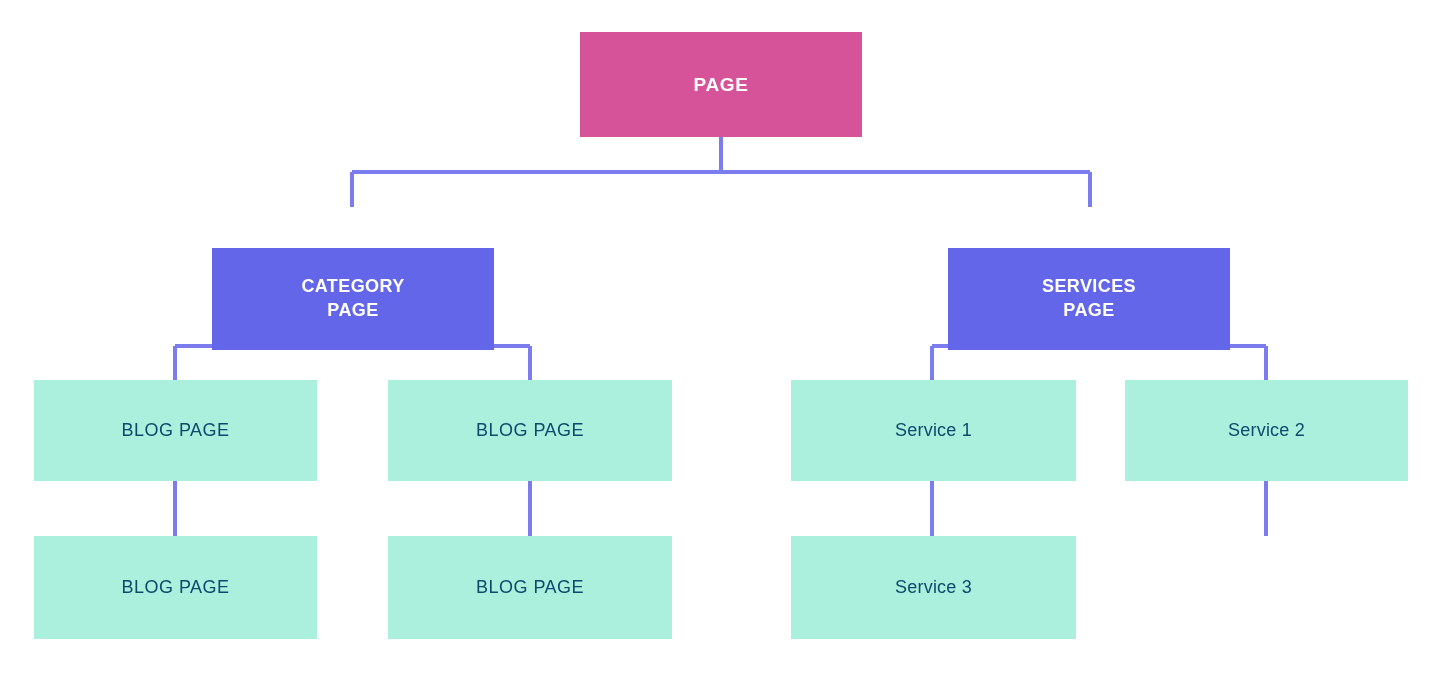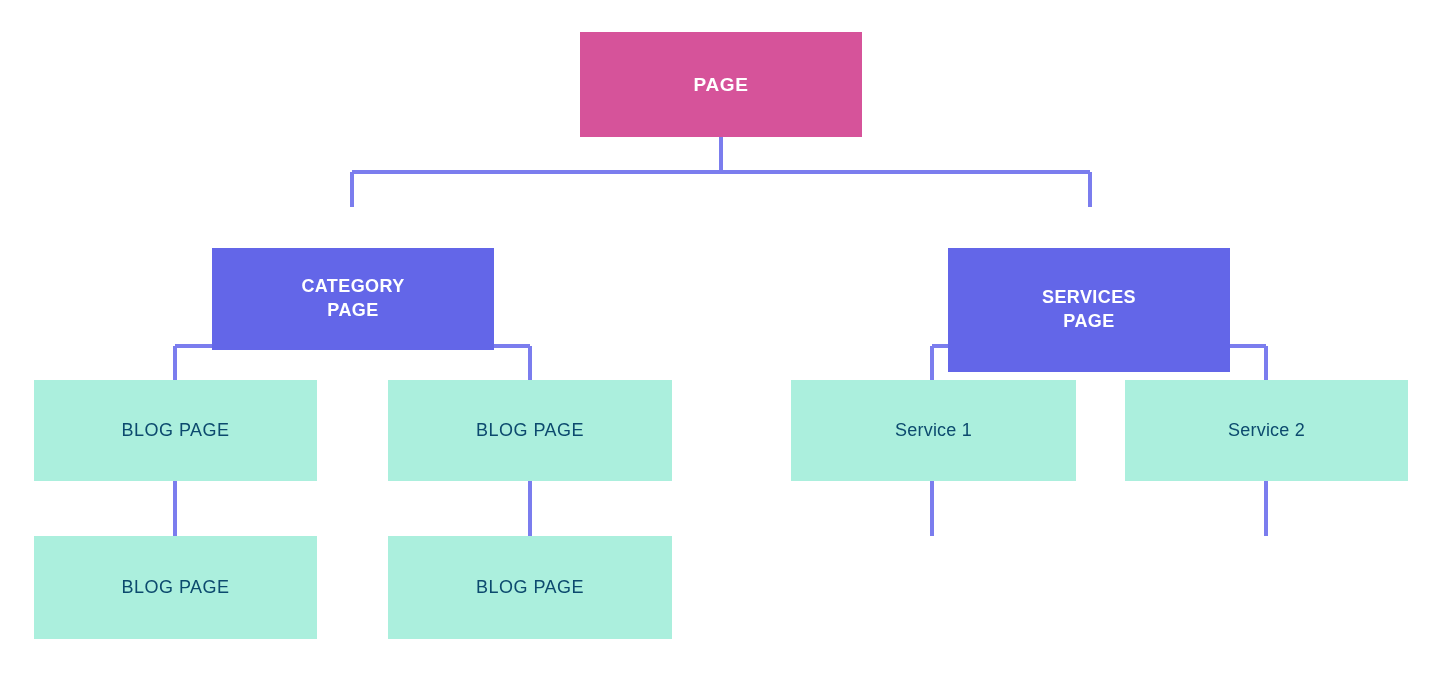--- a/index.html
+++ b/index.html
@@ -97,21 +97,21 @@
 
   <div class="node node-home" style="left:580px; top:32px; width:282px; height:105px;">
     <span class="node-label">PAGE</span>
   </div>
 
   <div class="node node-section" style="left:212px; top:207px; width:282px; height:102px;">
     <span class="node-label">CATEGORY
 PAGE</span>
   </div>
 
-  <div class="node node-section" style="left:948px; top:207px; width:282px; height:124px;">
+  <div class="node node-section" style="left:948px; top:207px; width:282px; height:102px;">
     <span class="node-label">SERVICES
 PAGE</span>
   </div>
 
   <div class="node node-leaf leaf-upper" style="left:34px; top:380px; width:283px; height:101px;">
     <span class="node-label">BLOG PAGE</span>
   </div>
 
   <div class="node node-leaf leaf-upper" style="left:388px; top:380px; width:284px; height:101px;">
     <span class="node-label">BLOG PAGE</span>
@@ -126,15 +126,18 @@
   </div>
 
   <div class="node node-leaf leaf-upper" style="left:34px; top:536px; width:283px; height:103px;">
     <span class="node-label">BLOG PAGE</span>
   </div>
 
   <div class="node node-leaf leaf-upper" style="left:388px; top:536px; width:284px; height:103px;">
     <span class="node-label">BLOG PAGE</span>
   </div>
 
+  <div class="node node-leaf" style="left:791px; top:536px; width:285px; height:103px;">
+    <span class="node-label">Service 3</span>
+  </div>
 
 
 </div>
 
 </body></html>

